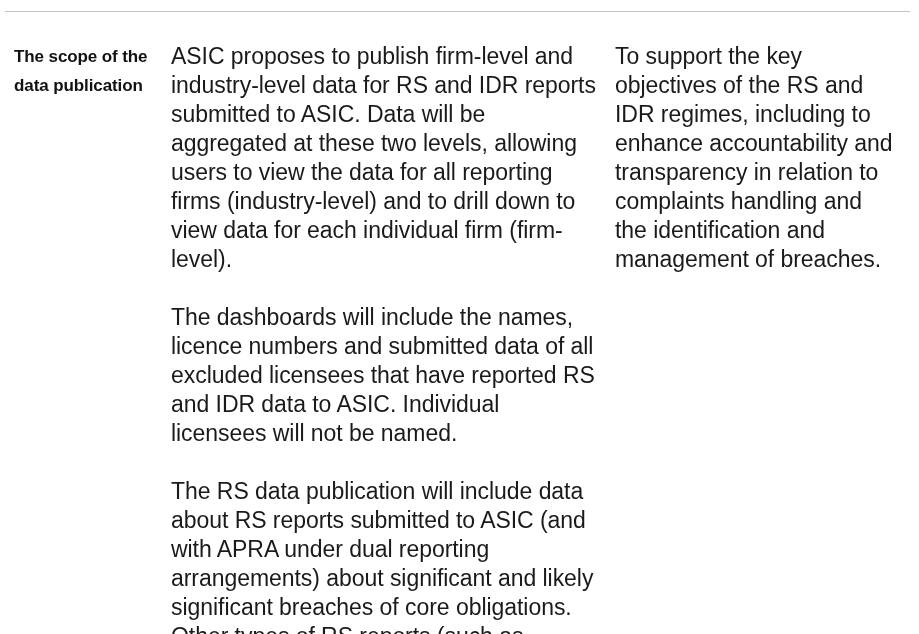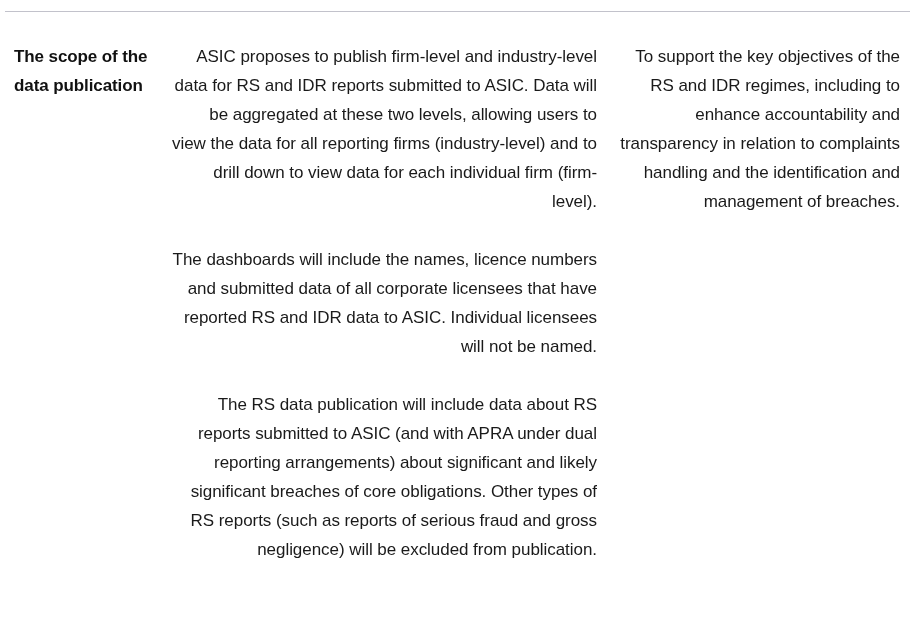--- a/index.html
+++ b/index.html
@@ -65,26 +65,25 @@
   }
 
   .col-aside {
     width: 304px;
     flex: 0 0 304px;
     padding-right: 19px;
     box-sizing: border-box;
   }
 
   .body-para {
-    font-size: 17px;
+    font-size: 23px;
     line-height: 29px;
     color: #1a1a1a;
     margin: 0 0 29px 0;
     letter-spacing: -0.05px;
-    text-align: right;
   }
 
   .body-para:last-child {
     margin-bottom: 0;
   }
 </style>
 </head>
 <body>
 
 <div class="page">
@@ -92,21 +91,21 @@
   <div class="top-rule"></div>
 
   <div class="content-row">
 
     <div class="col-label">
       <p class="section-heading">The scope of the data publication</p>
     </div>
 
     <div class="col-main">
       <p class="body-para">ASIC proposes to publish firm-level and industry-level data for RS and IDR reports submitted to ASIC. Data will be aggregated at these two levels, allowing users to view the data for all reporting firms (industry-level) and to drill down to view data for each individual firm (firm-level).</p>
-      <p class="body-para">The dashboards will include the names, licence numbers and submitted data of all corporate licensees that have reported RS and IDR data to ASIC. Individual licensees will not be named.</p>
+      <p class="body-para">The dashboards will include the names, licence numbers and submitted data of all excluded licensees that have reported RS and IDR data to ASIC. Individual licensees will not be named.</p>
       <p class="body-para">The RS data publication will include data about RS reports submitted to ASIC (and with APRA under dual reporting arrangements) about significant and likely significant breaches of core obligations. Other types of RS reports (such as reports of serious fraud and gross negligence) will be excluded from publication.</p>
     </div>
 
     <div class="col-aside">
       <p class="body-para">To support the key objectives of the RS and IDR regimes, including to enhance accountability and transparency in relation to complaints handling and the identification and management of breaches.</p>
     </div>
 
   </div>
 
 </div>

